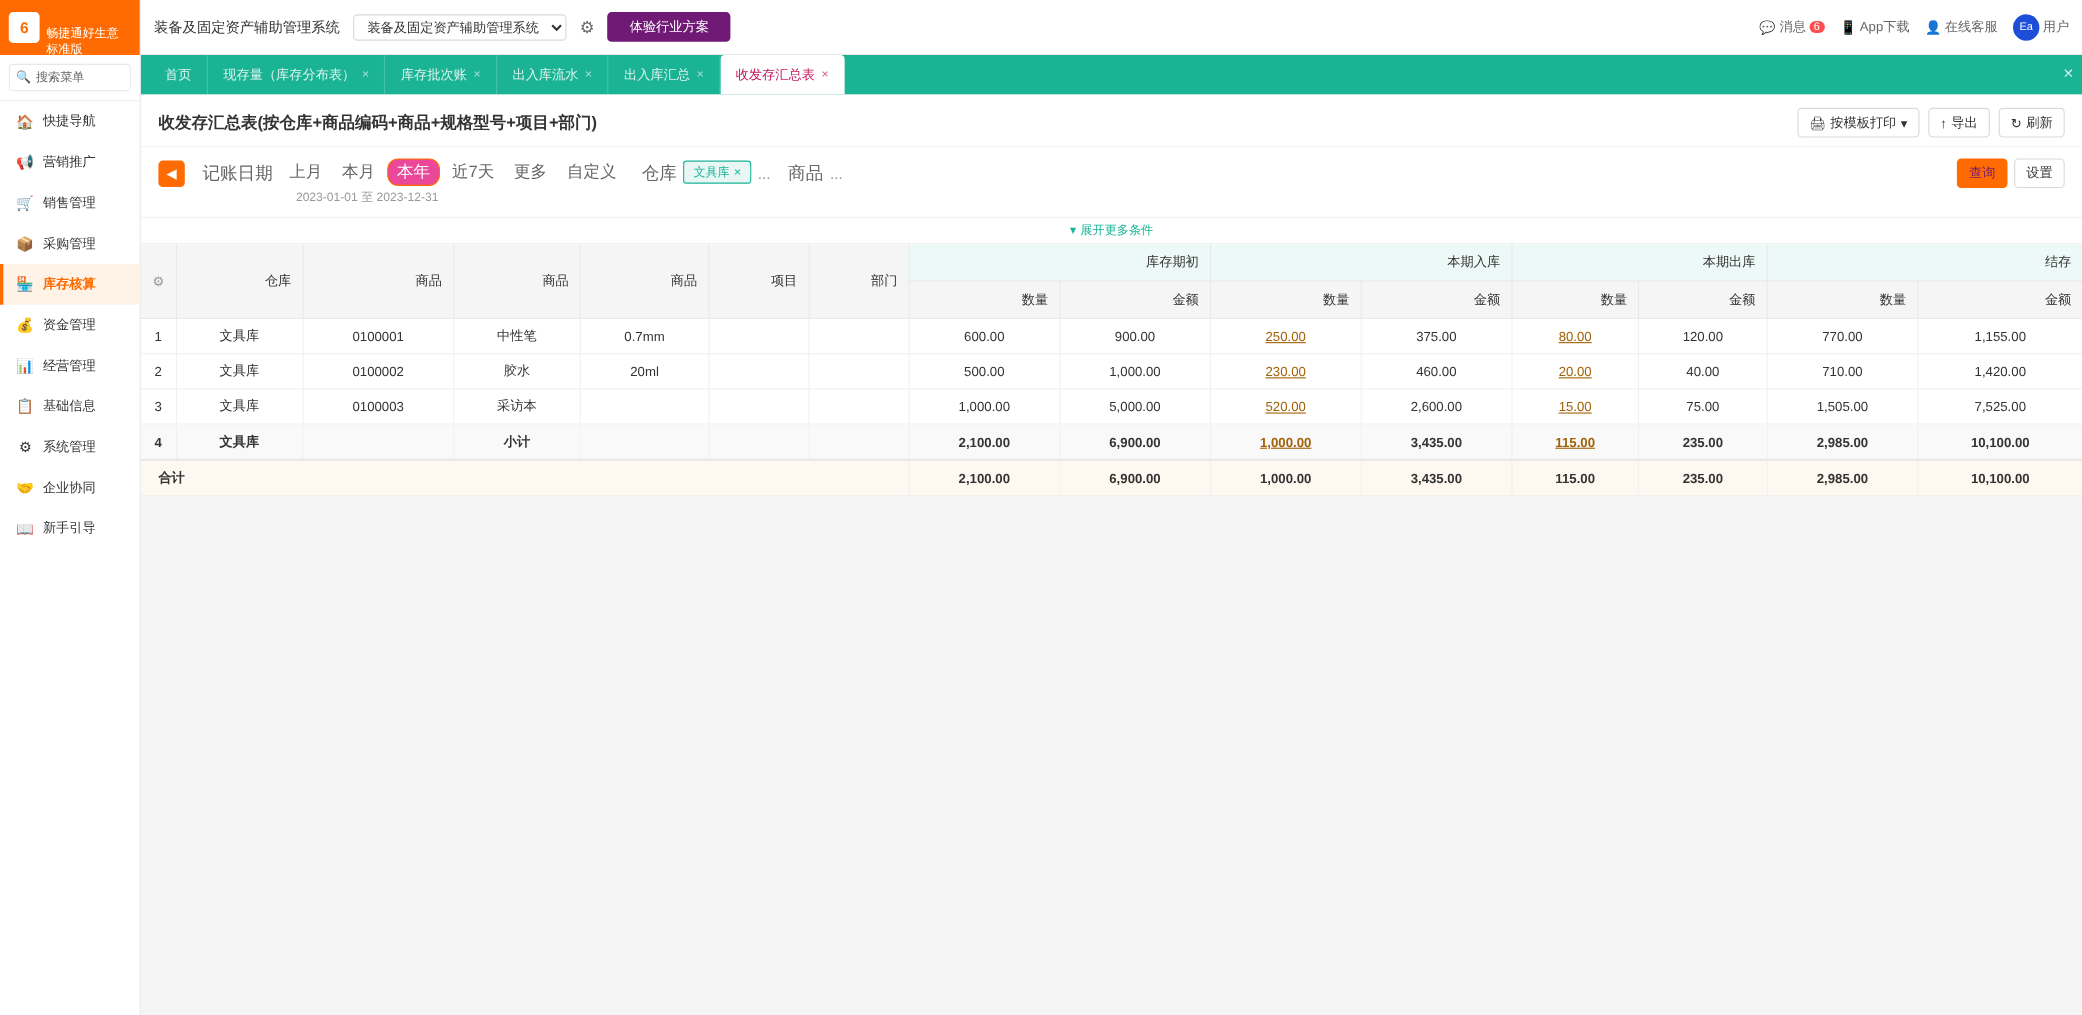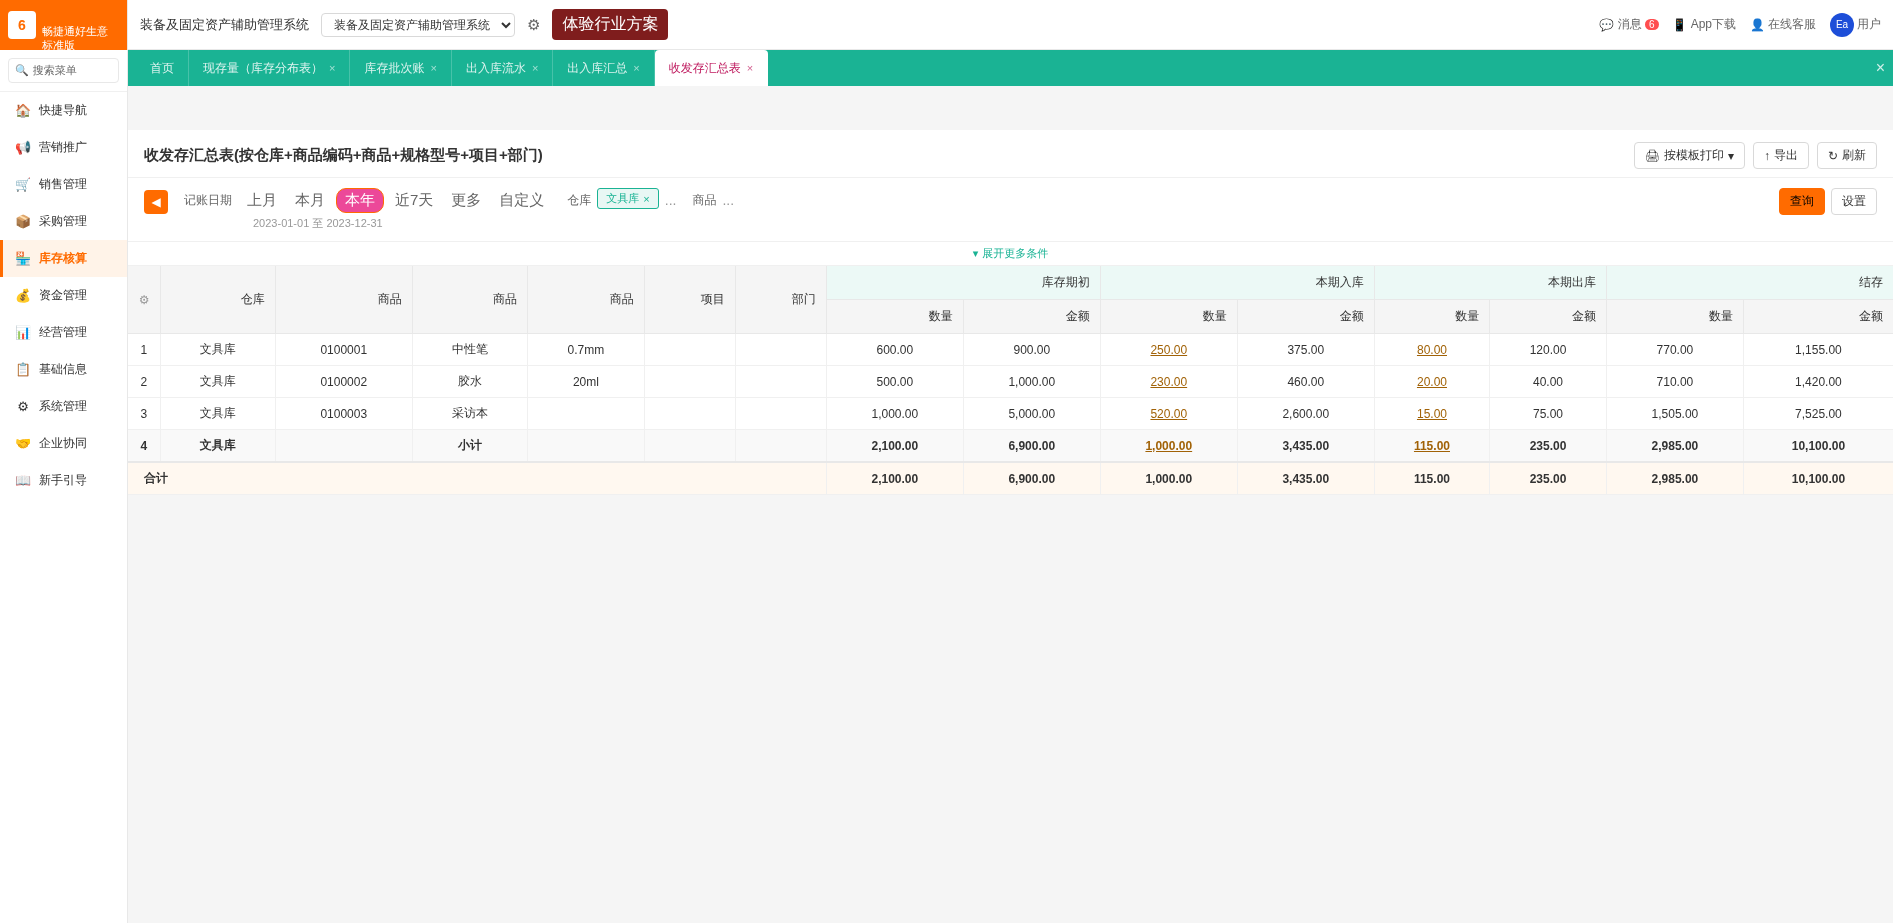--- a/index.html
+++ b/index.html
@@ -18,49 +18,49 @@
     .nav-icon { width: 16px; height: 16px; display: inline-flex; align-items: center; justify-content: center; font-size: 13px; }
 
     
     .main { flex: 1; display: flex; flex-direction: column; overflow: hidden; }
 
     
     .topbar { background: #fff; height: 50px; display: flex; align-items: center; padding: 0 12px; border-bottom: 1px solid #e8e8e8; gap: 12px; }
     .topbar-system-title { font-size: 13px; color: #333; font-weight: 500; }
     .topbar-select { border: 1px solid #d9d9d9; border-radius: 4px; padding: 3px 8px; font-size: 12px; color: #333; background: #fff; cursor: pointer; }
     .topbar-gear { color: #666; cursor: pointer; font-size: 15px; }
-    .topbar-trial-btn { background: #7f1d1d; color: #fff; border: none; border-radius: 4px; padding: 5px 10px; font-size: 16px; cursor: pointer; }
+    .topbar-trial-btn { background: #701a75; color: #fff; border: none; border-radius: 4px; padding: 5px 20px; font-size: 12px; cursor: pointer; }
     .topbar-right { margin-left: auto; display: flex; align-items: center; gap: 14px; color: #666; font-size: 12px; cursor: pointer; }
     .topbar-right-item { display: flex; align-items: center; gap: 3px; }
     .badge { background: #ff4d4f; color: #fff; border-radius: 8px; font-size: 10px; padding: 0 4px; min-width: 14px; text-align: center; }
     .user-avatar { width: 24px; height: 24px; background: #1d4ed8; border-radius: 50%; display: flex; align-items: center; justify-content: center; color: #fff; font-size: 10px; }
 
     
     .tabbar { background: #1ab394; display: flex; align-items: center; height: 36px; padding: 0 8px; }
     .tabbar-tab { padding: 0 14px; height: 36px; display: flex; align-items: center; gap: 6px; color: rgba(255,255,255,0.85); cursor: pointer; font-size: 12px; border-right: 1px solid rgba(255,255,255,0.2); }
     .tabbar-tab.active { background: #fff; color: #be185d; border-radius: 4px 4px 0 0; font-weight: 500; }
     .tabbar-close { font-size: 11px; color: inherit; opacity: 0.7; cursor: pointer; }
     .tabbar-end-close { margin-left: auto; color: #fff; cursor: pointer; font-size: 16px; opacity: 0.8; }
 
     
     .page-content { flex: 1; overflow-y: auto; background: #f5f5f5; padding: 0; }
     .content-panel { background: #fff; margin: 0; padding: 0; }
 
     
-    .page-header { padding: 12px 16px 8px; border-bottom: 1px solid #f0f0f0; display: flex; align-items: center; justify-content: space-between; margin-top: 44px; }
+    .page-header { padding: 12px 16px 8px; border-bottom: 1px solid #f0f0f0; display: flex; align-items: center; justify-content: space-between; }
     .page-title { font-size: 15px; font-weight: 600; color: #333; }
     .page-actions { display: flex; gap: 8px; align-items: center; }
     .action-btn { border: 1px solid #d9d9d9; background: #fff; border-radius: 4px; padding: 4px 10px; font-size: 12px; cursor: pointer; color: #333; display: flex; align-items: center; gap: 4px; }
-    .action-btn-primary { background: #ff6b00; color: #000000; border-color: #ff6b00; }
+    .action-btn-primary { background: #ff6b00; color: #701a75; border-color: #ff6b00; }
 
     
     .filter-bar { padding: 10px 16px; background: #fff; border-bottom: 1px solid #f0f0f0; display: flex; align-items: flex-start; gap: 16px; flex-wrap: wrap; }
     .filter-toggle { width: 24px; height: 24px; background: #ff6b00; color: #fff; border-radius: 4px; display: flex; align-items: center; justify-content: center; cursor: pointer; font-size: 12px; flex-shrink: 0; margin-top: 2px; }
     .filter-group { display: flex; align-items: flex-start; gap: 8px; flex-wrap: wrap; }
-    .filter-label { color: #666; font-size: 12px; white-space: nowrap; margin-top: 4px; }
+    .filter-label { color: #666; font-size: 16px; white-space: nowrap; margin-top: 4px; }
     .filter-date-group { display: flex; flex-direction: column; gap: 3px; }
     .date-buttons { display: flex; align-items: center; gap: 4px; }
     .date-btn { border: 1px solid transparent; background: none; padding: 2px 6px; font-size: 15px; cursor: pointer; color: #666; border-radius: 3px; }
     .date-btn.active { background: #ec4899; color: #fff; border-color: #ff6b00; border-radius: 10px; padding: 2px 8px; }
     .date-range { font-size: 11px; color: #999; margin-left: 13px; }
     .warehouse-tag { background: #e8f7f4; border: 1px solid #1ab394; color: #1ab394; border-radius: 3px; padding: 2px 8px; font-size: 11px; display: flex; align-items: center; gap: 4px; }
     .warehouse-tag .close { cursor: pointer; color: #1ab394; }
     .filter-ellipsis { color: #999; font-size: 14px; cursor: pointer; margin-top: 2px; }
     .filter-section { display: flex; align-items: center; gap: 6px; }
 

